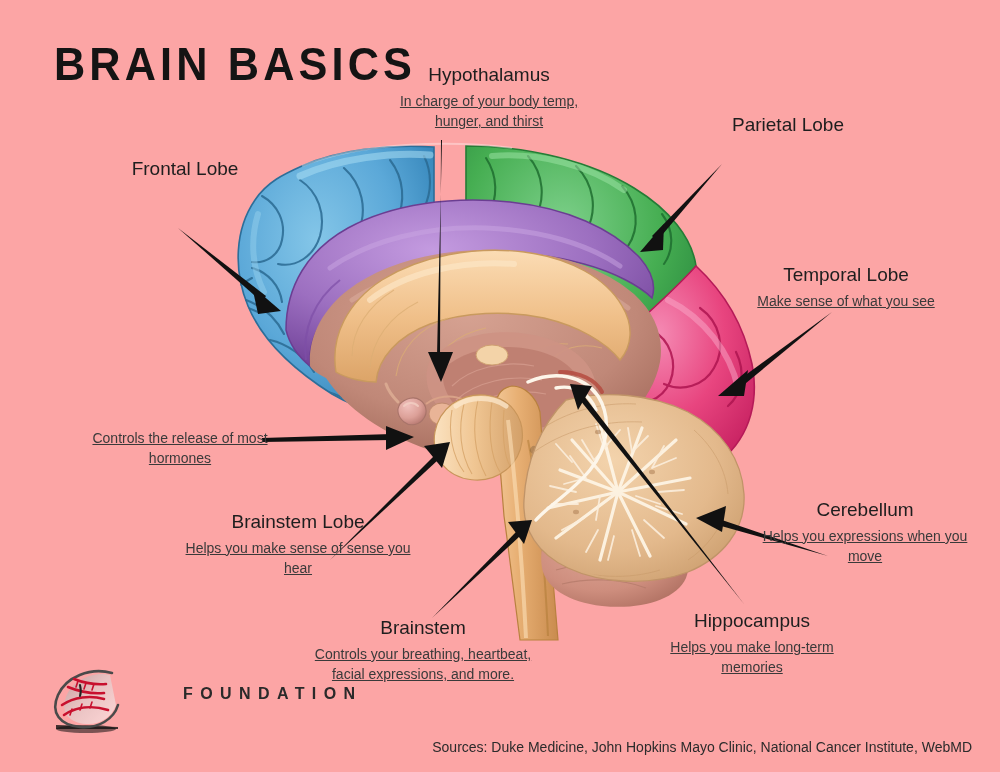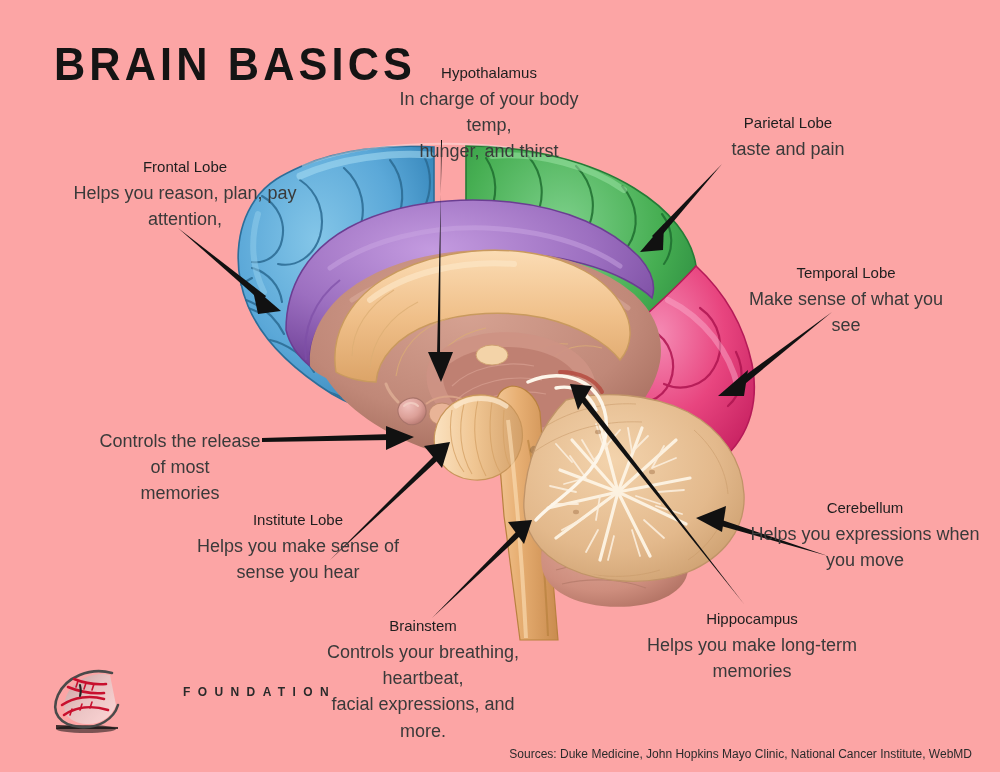--- a/index.html
+++ b/index.html
@@ -28,57 +28,58 @@
     letter-spacing: 4.5px;
     color: #141414;
     transform: scaleX(0.92);
     transform-origin: left top;
     white-space: nowrap;
   }
 
   
   .callout { position: absolute; }
   .callout .c-title {
-    font-size: 15px;
+    font-size: 19px;
     color: #1e1e1e;
     line-height: 1.15;
     white-space: nowrap;
   }
   .callout .c-desc {
-    font-size: 18px;
+    font-size: 14px;
     color: #3a3a3a;
     line-height: 1.45;
     margin-top: 5px;
+    text-decoration: underline;
   }
   .ta-center { text-align: center; }
 
   
   #sources {
     position: absolute;
     right: 28px;
-    bottom: 11px;
-    font-size: 12px;
+    bottom: 17px;
+    font-size: 14px;
     color: #2b2b2b;
     white-space: nowrap;
   }
 
   
   #logo { position: absolute; left: 40px; top: 663px; width: 262px; height: 82px; }
   #logo .logo-text { position: absolute; left: 105px; top: 14px; }
   #logo .logo-name {
     font-size: 28px;
     font-weight: bold;
     letter-spacing: 1px;
     color: #171717;
     white-space: nowrap;
     line-height: 1;
   }
   #logo .logo-name .sup { font-size: 17px; vertical-align: 7px; }
   #logo .logo-sub {
-    font-size: 12px;
+    font-size: 16px;
     font-weight: bold;
     letter-spacing: 7.4px;
     color: #2a2a2a;
     margin-top: 8px;
     white-space: nowrap;
     padding-left: 38px;
   }
   svg { display: block; }
 </style>
 </head>
@@ -427,28 +428,26 @@
     <div class="c-title">Hypothalamus</div>
     <div class="c-desc">
       <div>In charge of your body temp,</div>
       <div>hunger, and thirst</div>
     </div>
   </div>
 
   <div class="callout ta-center" style="left:60px; top:158px; width:250px;">
     <div class="c-title">Frontal Lobe</div>
     <div class="c-desc">
-      <div>Helps you reason, plan, pay attention,</div>
     </div>
   </div>
 
   <div class="callout ta-center" style="left:672px; top:114px; width:232px;">
     <div class="c-title">Parietal Lobe</div>
     <div class="c-desc">
-      <div>taste and pain</div>
     </div>
   </div>
 
   <div class="callout ta-center" style="left:746px; top:264px; width:200px;">
     <div class="c-title">Temporal Lobe</div>
     <div class="c-desc">
       <div>Make sense of what you see</div>
     </div>
   </div>
 
@@ -462,26 +461,26 @@
   <div class="callout ta-center" style="left:640px; top:610px; width:224px;">
     <div class="c-title">Hippocampus</div>
     <div class="c-desc">
       <div>Helps you make long-term memories</div>
     </div>
   </div>
 
   <div class="callout ta-center" style="left:90px; top:423px; width:180px;">
     <div class="c-desc">
       <div>Controls the release of most</div>
-      <div>memories</div>
+      <div>hormones</div>
     </div>
   </div>
 
   <div class="callout ta-center" style="left:180px; top:511px; width:236px;">
-    <div class="c-title">Institute Lobe</div>
+    <div class="c-title">Brainstem Lobe</div>
     <div class="c-desc">
       <div>Helps you make sense of sense you hear</div>
     </div>
   </div>
 
   <div class="callout ta-center" style="left:308px; top:617px; width:230px;">
     <div class="c-title">Brainstem</div>
     <div class="c-desc">
       <div>Controls your breathing, heartbeat,</div>
       <div>facial expressions, and more.</div>

